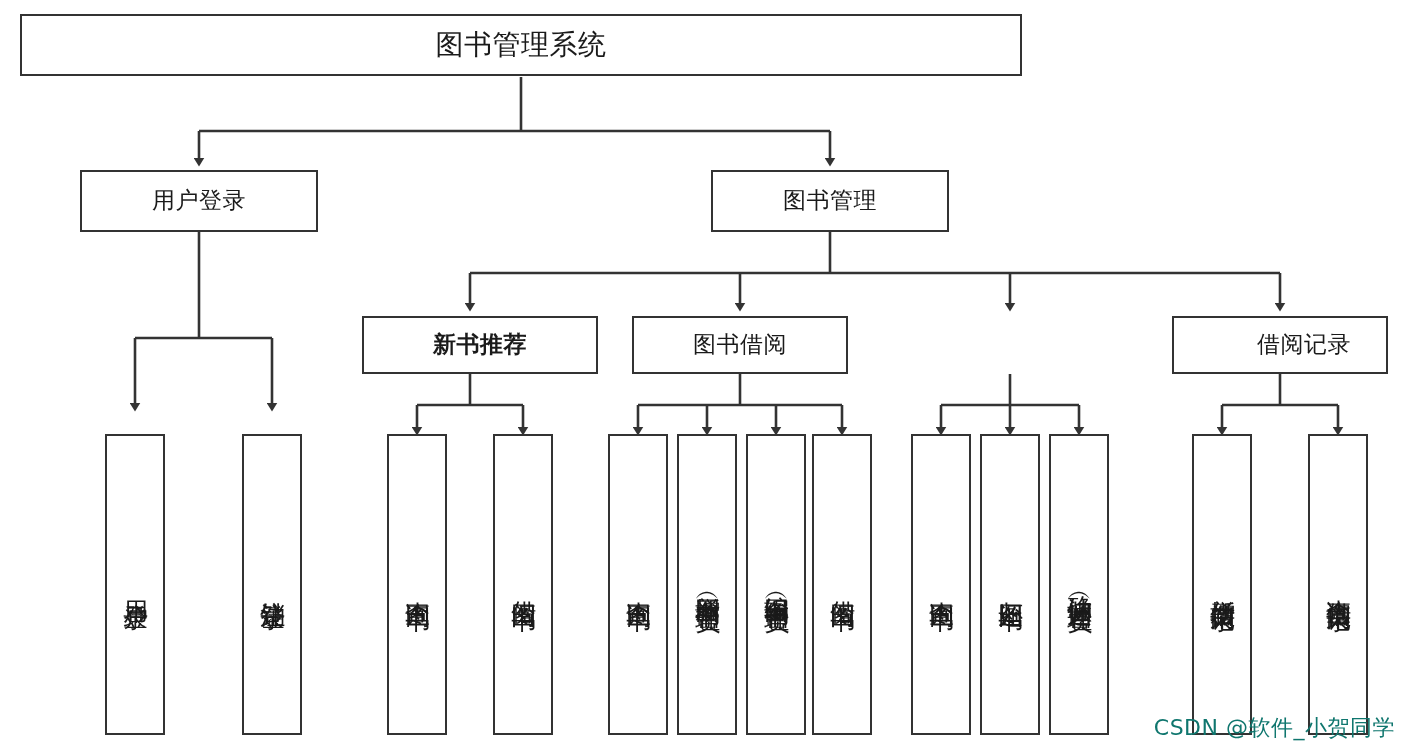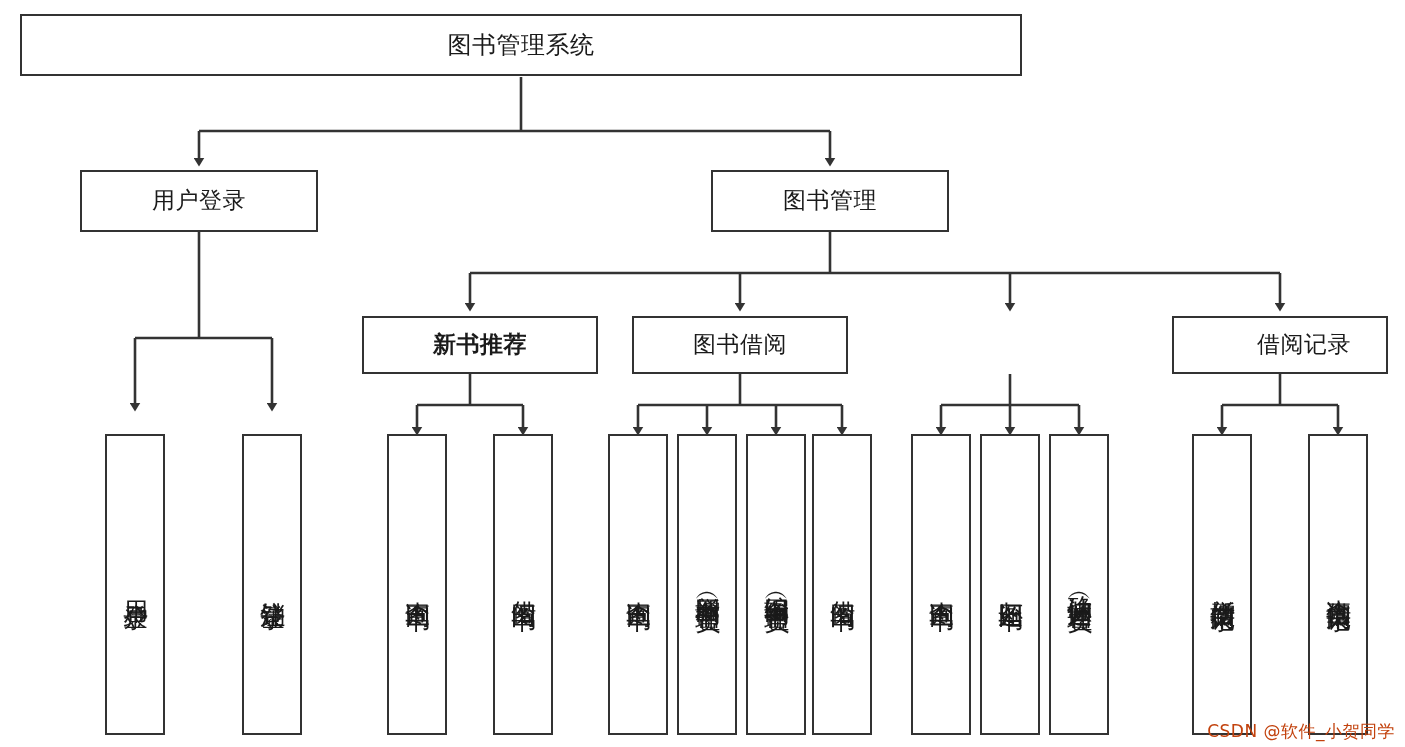--- a/index.html
+++ b/index.html
@@ -42,43 +42,43 @@
     line-height: 1.18;
     color: #1a1a1a;
   }
   
   .node.horiz .label {
     font-size: 23px;
     letter-spacing: 0.5px;
     white-space: nowrap;
   }
   .node.root .label {
-    font-size: 24px;
+    font-size: 28px;
     text-align: right;
   }
   
   .node.vert {
     align-items: center;
     justify-content: center;
   }
   .node.vert .label {
     writing-mode: vertical-rl;
     text-orientation: upright;
     font-size: 25px;
     line-height: 1.05;
     letter-spacing: 2px;
     white-space: nowrap;
     max-height: 100%;
   }
   #watermark {
     position: absolute;
     right: 10px;
     bottom: 4px;
-    font-size: 17px;
-    color: #c2410c;
+    font-size: 22px;
+    color: #0f766e;
     white-space: nowrap;
     letter-spacing: 0.5px;
   }
 </style>
 </head>
 <body>
 
 <div id="diagram-root">
 
   <svg id="edge-layer" viewBox="0 0 1405 747" width="1405" height="747" xmlns="http://www.w3.org/2000/svg">

